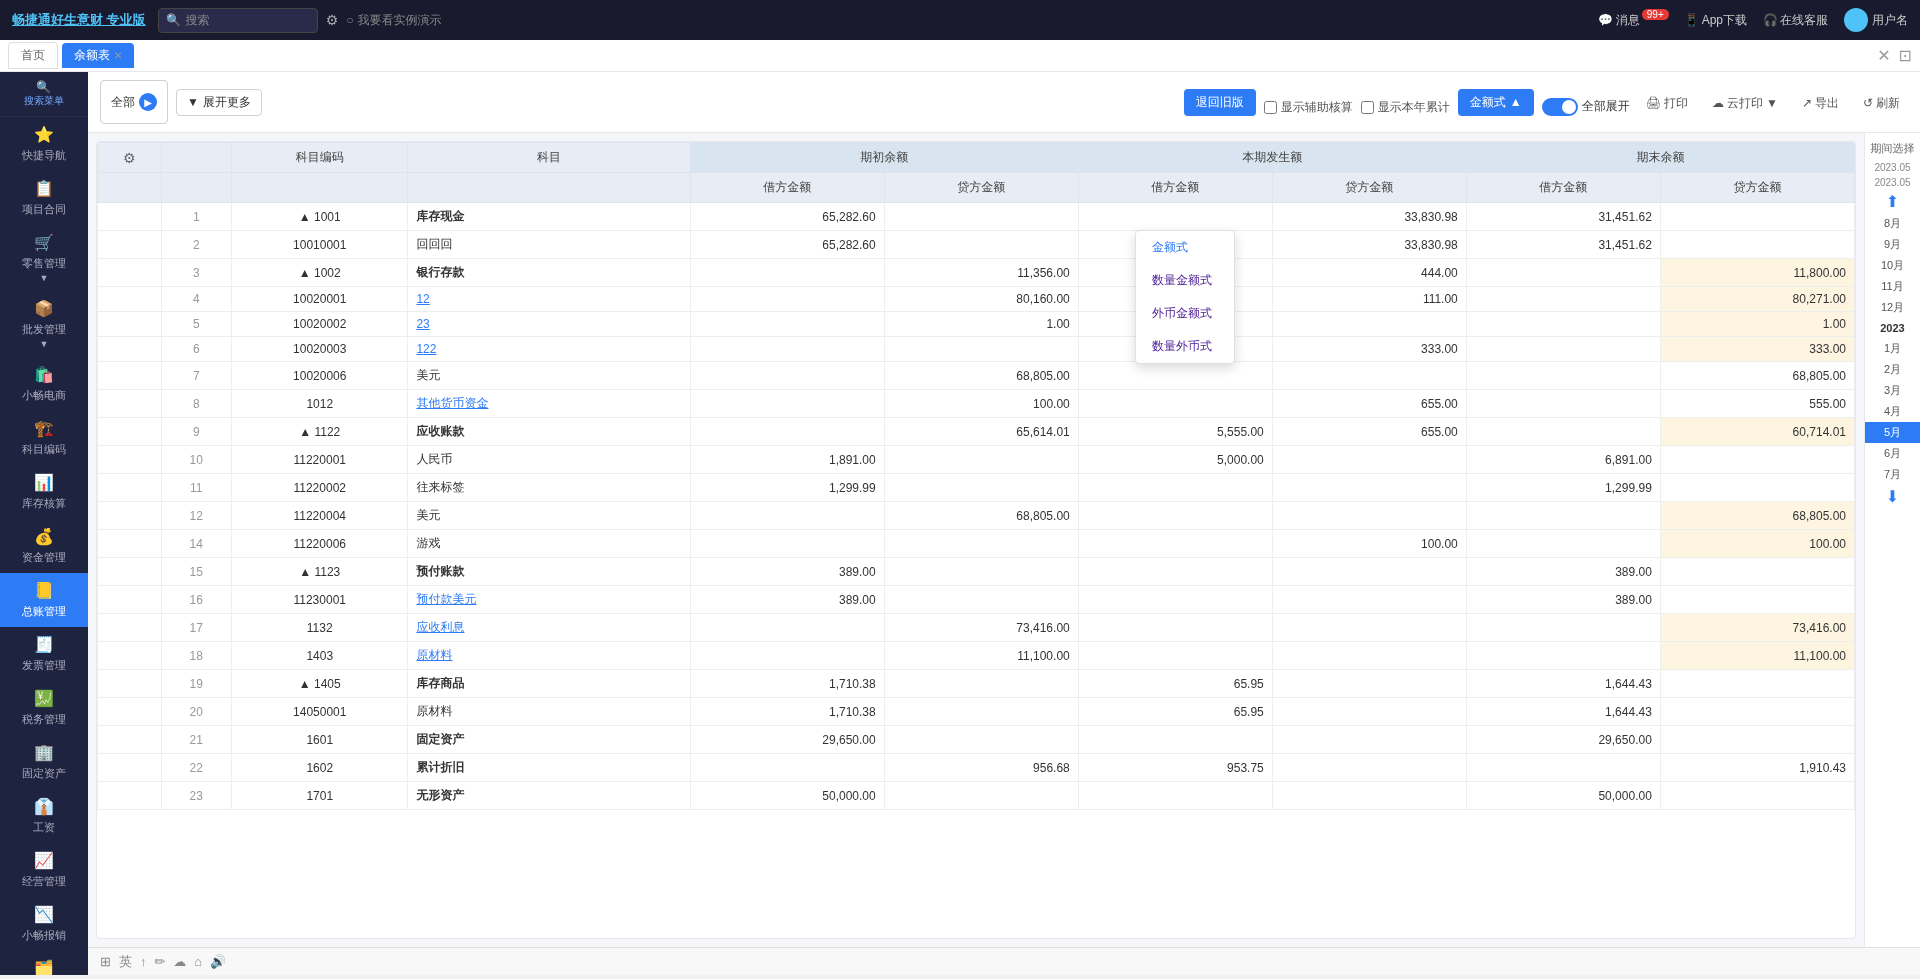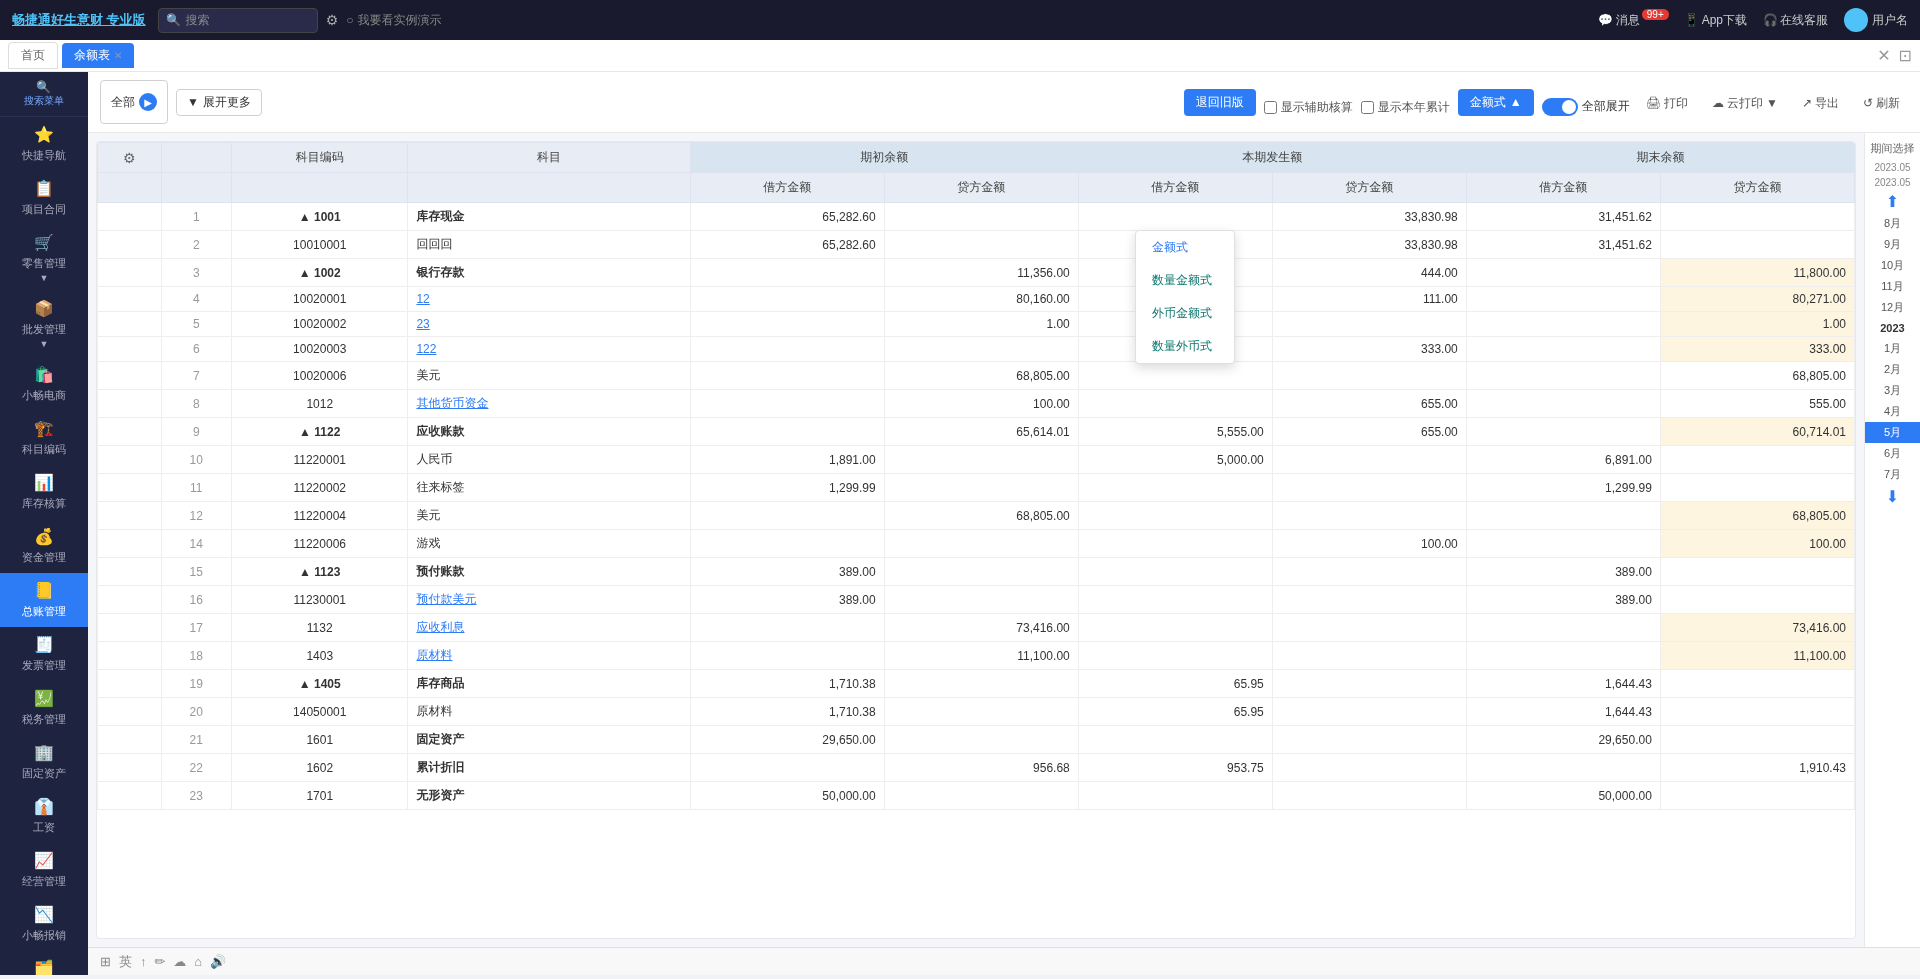--- a/index.html
+++ b/index.html
@@ -86,36 +86,36 @@
     table { width: 100%; border-collapse: collapse; font-size: 12px; }
     thead tr { background: #e8edf5; position: sticky; top: 0; z-index: 10; }
     thead th { padding: 6px 8px; border: 1px solid #dde3ef; color: #444; font-weight: 500; text-align: center; font-size: 12px; }
     thead th.group-header { background: #d8e4f0; }
     tbody tr { border-bottom: 1px solid #eee; }
     tbody td { padding: 5px 8px; border: 1px solid #eee; color: #333; font-size: 12px; }
     tbody td.num { text-align: right; }
     tbody td.highlight { background: #fdf5e0; color: #333; text-align: right; }
     tbody td.center { text-align: center; }
     .row-num { color: #999; text-align: center; }
-    .code-bold { font-weight: 700; }
+    .code-bold { font-weight: 400; }
     .subject-link { color: #2d7cf6; text-decoration: underline; cursor: pointer; }
 
     
     .dropdown-menu {
       position: absolute;
       background: white;
       border: 1px solid #e0e0e0;
       border-radius: 4px;
       box-shadow: 0 4px 12px rgba(0,0,0,0.15);
       z-index: 100;
       min-width: 100px;
       top: 88px;
       right: 620px;
     }
-    .dropdown-item { padding: 8px 16px; font-size: 12px; color: #0f766e; cursor: pointer; }
+    .dropdown-item { padding: 8px 16px; font-size: 12px; color: #4c1d95; cursor: pointer; }
     .dropdown-item.selected { color: #2d7cf6; font-weight: 500; }
 
     
     .right-panel {
       width: 56px;
       background: #fff;
       border-left: 1px solid #e8e8e8;
       display: flex;
       flex-direction: column;
       align-items: center;

